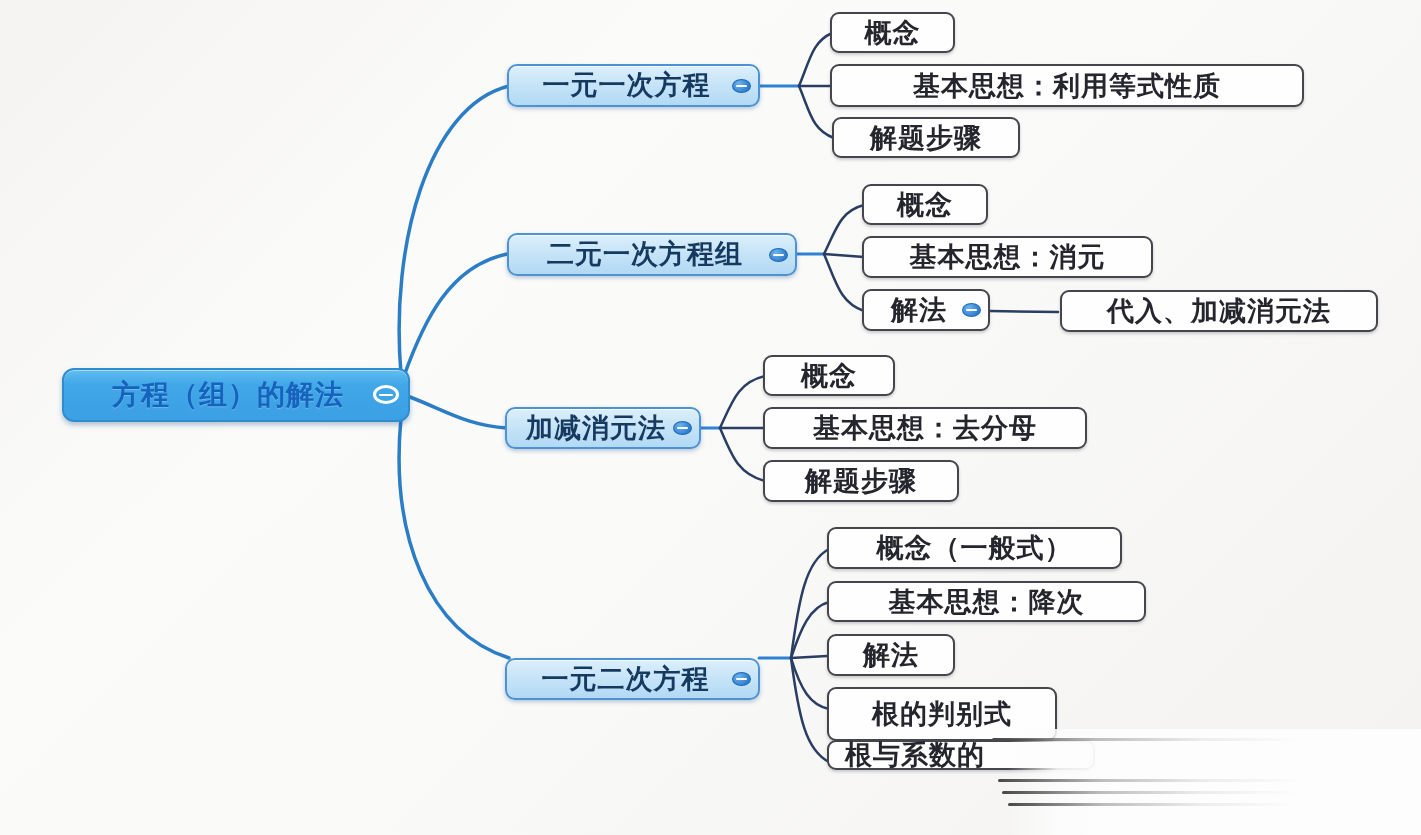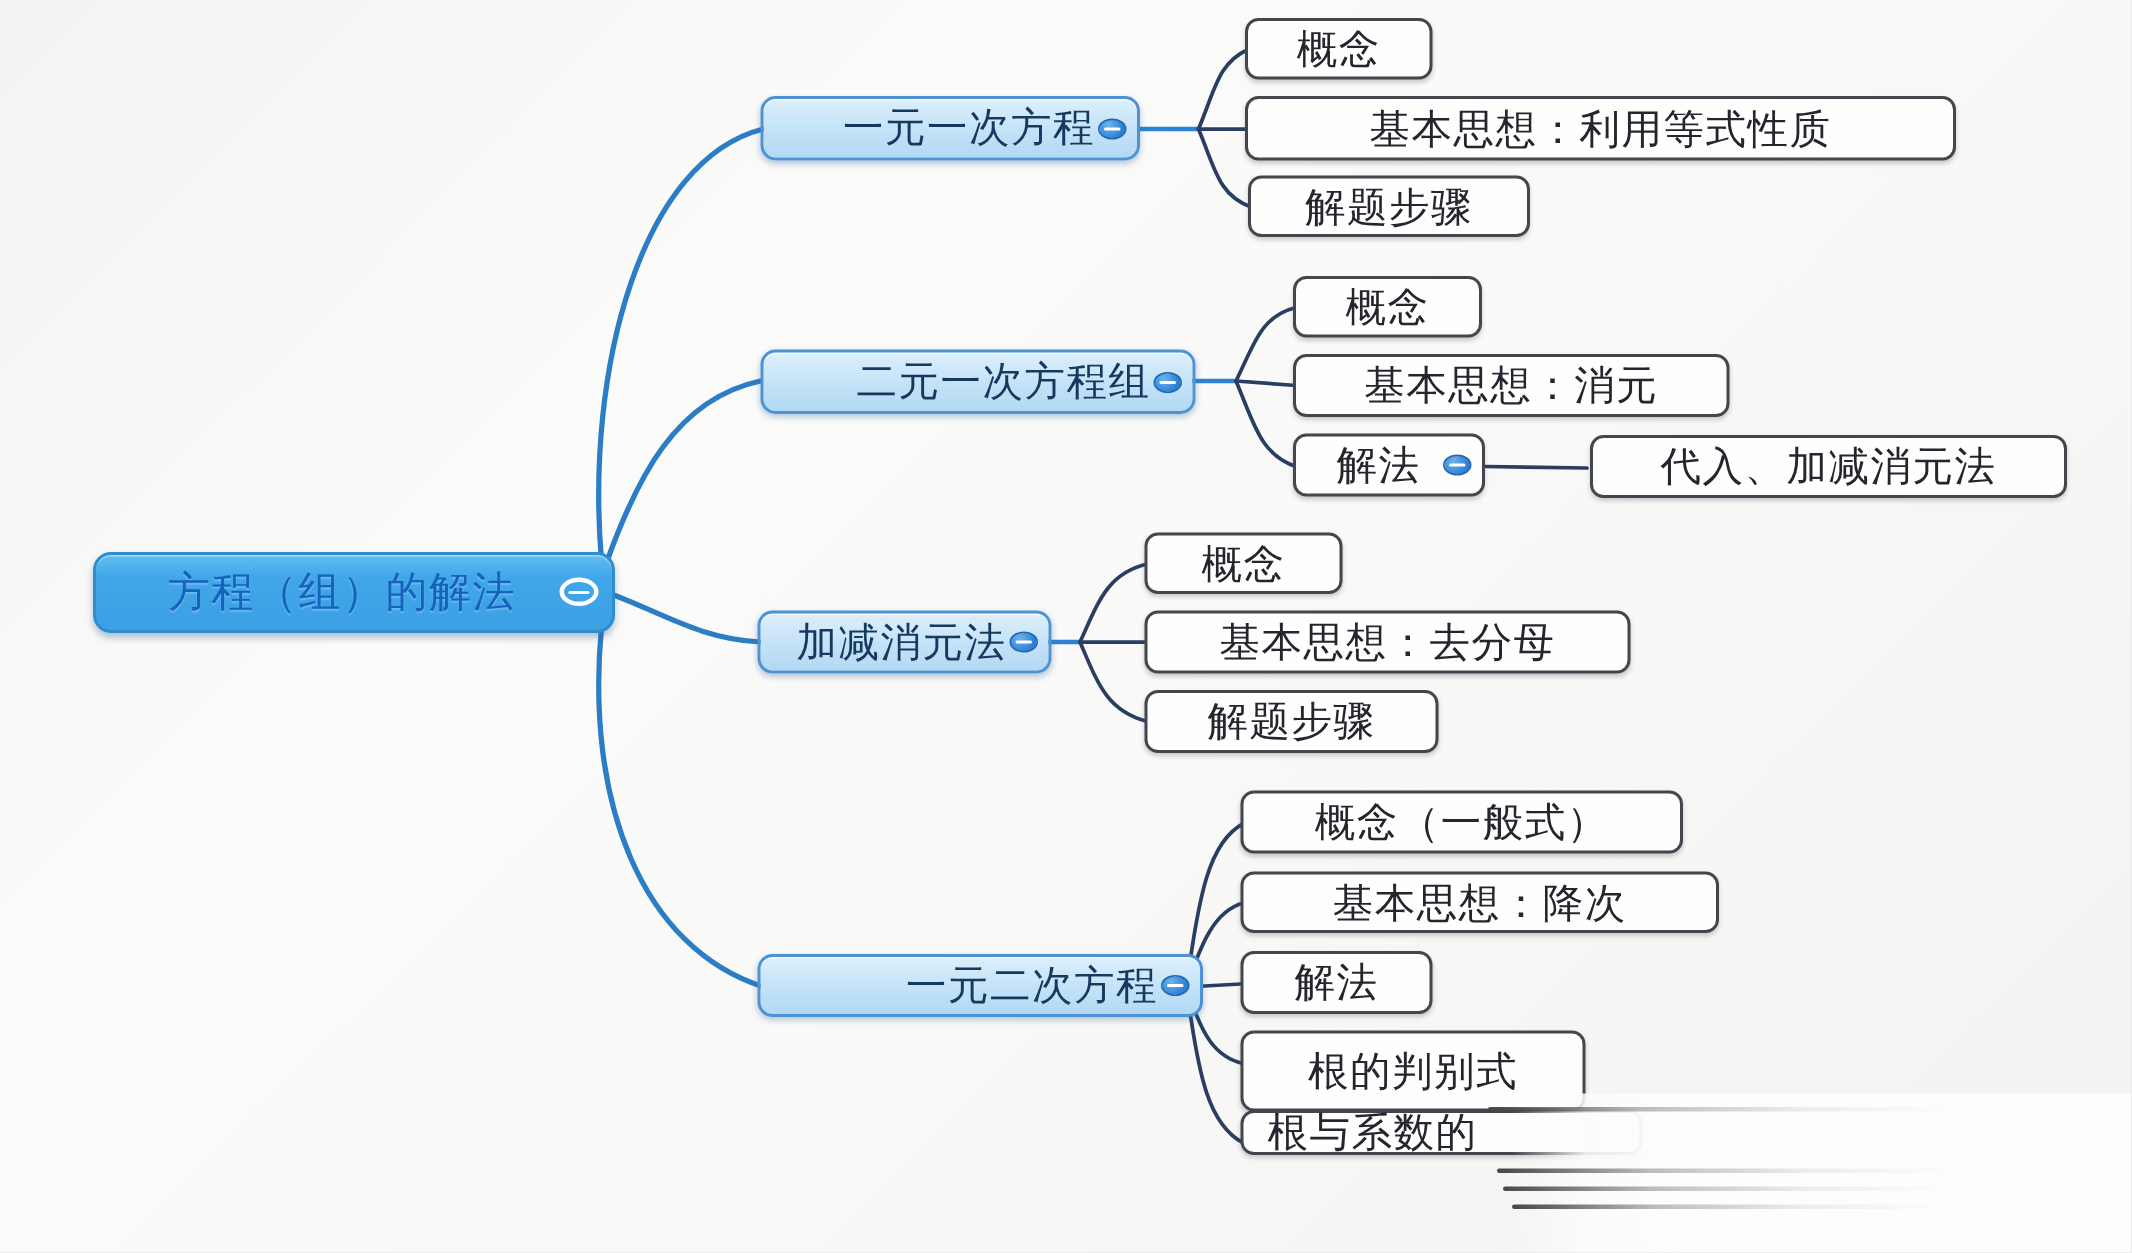--- a/index.html
+++ b/index.html
@@ -19,21 +19,21 @@
     pointer-events:none;
   }
   .node{
     position:absolute;z-index:3;
     display:flex;align-items:center;justify-content:center;
     box-sizing:border-box;
     white-space:nowrap;
     cursor:pointer;
   }
   .node .node-label{
-    font-weight:normal;
+    font-weight:bold;
     letter-spacing:1px;
   }
   
   .node.root{
     background:linear-gradient(180deg,#5fbdf0 0%,#41a7e8 30%,#3ba0e4 100%);
     border:2px solid #2f8ccd;
     border-radius:12px;
     box-shadow:0 3px 5px rgba(40,90,140,.35), inset 0 1px 0 rgba(255,255,255,.45);
     padding:0 34px 0 18px;
   }
@@ -42,21 +42,20 @@
     font-size:28px;
     text-shadow:0 1px 1px rgba(255,255,255,.25);
   }
   
   .node.branch{
     background:linear-gradient(180deg,#dceffb 0%,#c3e2f7 55%,#b2d9f4 100%);
     border:2px solid #4d93d4;
     border-radius:10px;
     box-shadow:0 2px 4px rgba(60,100,150,.35), inset 0 1px 0 rgba(255,255,255,.7);
     padding:0 28px 1px 14px;
-    justify-content:flex-end;
   }
   .node.branch .node-label{
     color:#16395f;
     font-size:27px;
   }
   
   .node.leaf{
     background:#fefefe;
     border:2px solid #45454d;
     border-radius:9px;
@@ -204,21 +203,21 @@
   <div class="node leaf" style="left:763px;top:355px;width:132px;height:41px">
     <span class="node-label">概念</span>
   </div>
   <div class="node leaf" style="left:763px;top:407px;width:324px;height:42px">
     <span class="node-label">基本思想：去分母</span>
   </div>
   <div class="node leaf" style="left:763px;top:460px;width:196px;height:42px">
     <span class="node-label">解题步骤</span>
   </div>
 
-  <div class="node branch" style="left:505px;top:636px;width:297px;height:42px">
+  <div class="node branch" style="left:505px;top:658px;width:255px;height:42px">
     <span class="node-label">一元二次方程</span>
     <span class="collapse-icon blue"></span>
   </div>
   <div class="node leaf" style="left:827px;top:527px;width:295px;height:42px">
     <span class="node-label">概念（一般式）</span>
   </div>
   <div class="node leaf" style="left:827px;top:581px;width:319px;height:41px">
     <span class="node-label">基本思想：降次</span>
   </div>
   <div class="node leaf" style="left:827px;top:634px;width:128px;height:42px">

